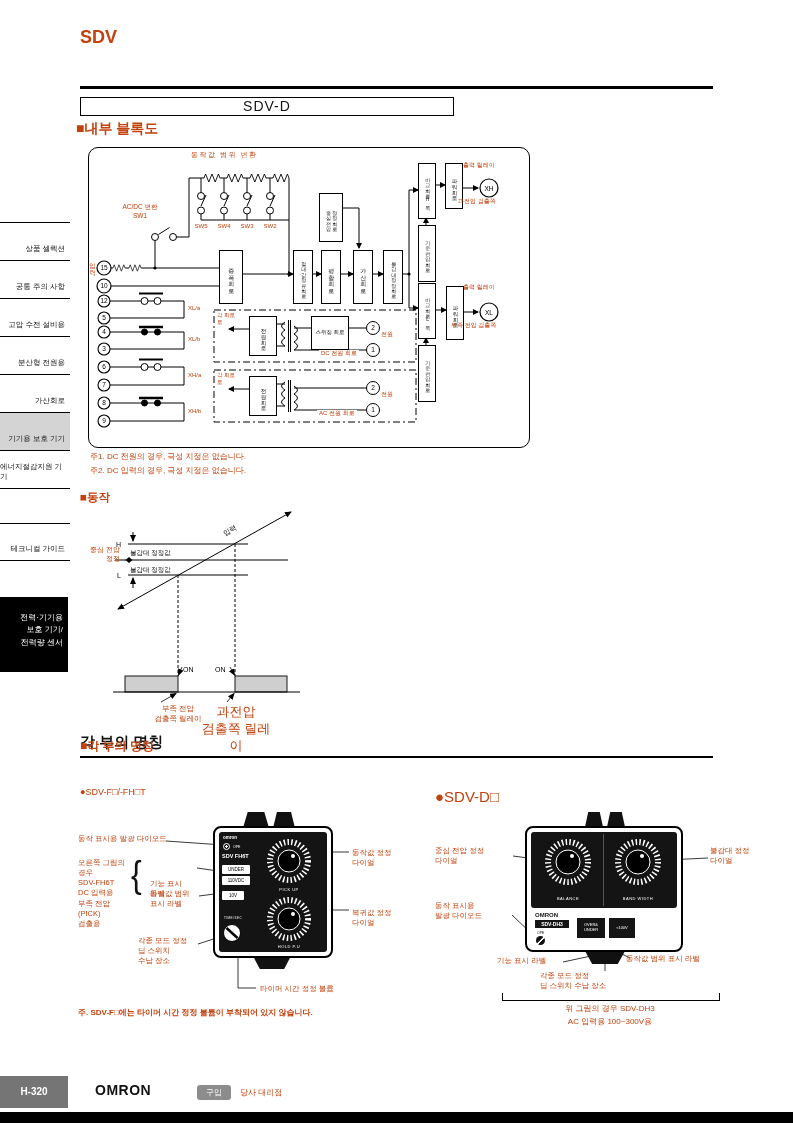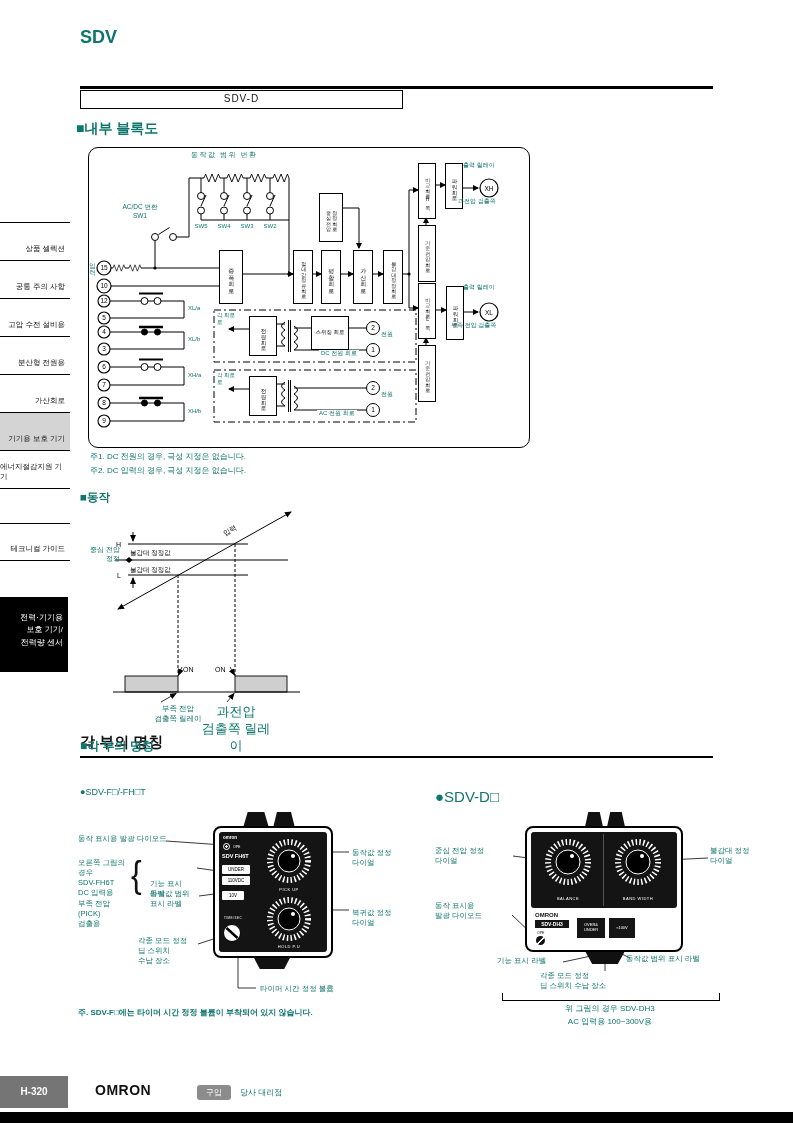--- a/index.html
+++ b/index.html
@@ -1,19 +1,19 @@
 <!DOCTYPE html>
 <html><head>
 <meta charset="utf-8">
 <style>
   html,body{margin:0;padding:0;}
   body{width:793px;height:1123px;position:relative;background:#fff;
        font-family:"Liberation Sans","DejaVu Sans",sans-serif;color:#111;overflow:hidden;}
   .abs{position:absolute;}
-  .lbl{position:absolute;font-size:7.5px;line-height:1.3;color:#0f766e;}
+  .lbl{position:absolute;font-size:7.5px;line-height:1.3;color:#c2410c;}
   .n{white-space:nowrap;}
   .pre{white-space:pre-line;}
   .ctr{text-align:center;}
   .rgt{text-align:right;}
   .b{font-weight:bold;}
   .blk{position:absolute;border:1px solid #000;background:#fff;display:flex;
        align-items:center;justify-content:center;text-align:center;line-height:1.05;}
   .vt{writing-mode:vertical-rl;text-orientation:upright;letter-spacing:0.5px;}
   .sideitem{width:70px;height:38px;border-bottom:1px solid #000;display:flex;
             align-items:flex-end;justify-content:flex-end;font-size:7.5px;
@@ -23,21 +23,21 @@
   .dchip{position:absolute;background:#151515;color:#fff;font-size:4px;display:flex;
          align-items:center;justify-content:center;text-align:center;line-height:1.2;}
   .facecap{position:absolute;color:#fff;font-size:4px;text-align:center;letter-spacing:0.5px;}
   svg{display:block;}
 </style>
 </head>
 <body>
 
 <div class="lbl b" style="left:80px;top:26px;font-size:18px;">SDV</div>
 <div class="abs" style="left:80px;top:86px;width:633px;height:3px;background:#000;"></div>
-<div class="abs ctr" style="left:80px;top:90px;width:323px;height:19px;border:1.5px solid #000;box-sizing:border-box;font-size:10px;letter-spacing:1px;line-height:16px;">SDV-D</div>
+<div class="abs ctr" style="left:80px;top:97px;width:374px;height:19px;border:1.5px solid #000;box-sizing:border-box;font-size:14px;letter-spacing:1px;line-height:16px;">SDV-D</div>
 <div class="lbl b" style="left:76px;top:119px;font-size:14px;">■내부 블록도</div>
 
 <div class="abs" style="left:0;top:222px;width:70px;border-top:1px solid #000;">
   <div class="sideitem">상품 셀렉션</div>
   <div class="sideitem">공통 주의 사항</div>
   <div class="sideitem">고압 수전 설비용</div>
   <div class="sideitem">분산형 전원용</div>
   <div class="sideitem">가산회로</div>
   <div class="sideitem" style="background:#d4d4d4;">기기용 보호 기기</div>
   <div class="sideitem">에너지절감지원 기기</div>

